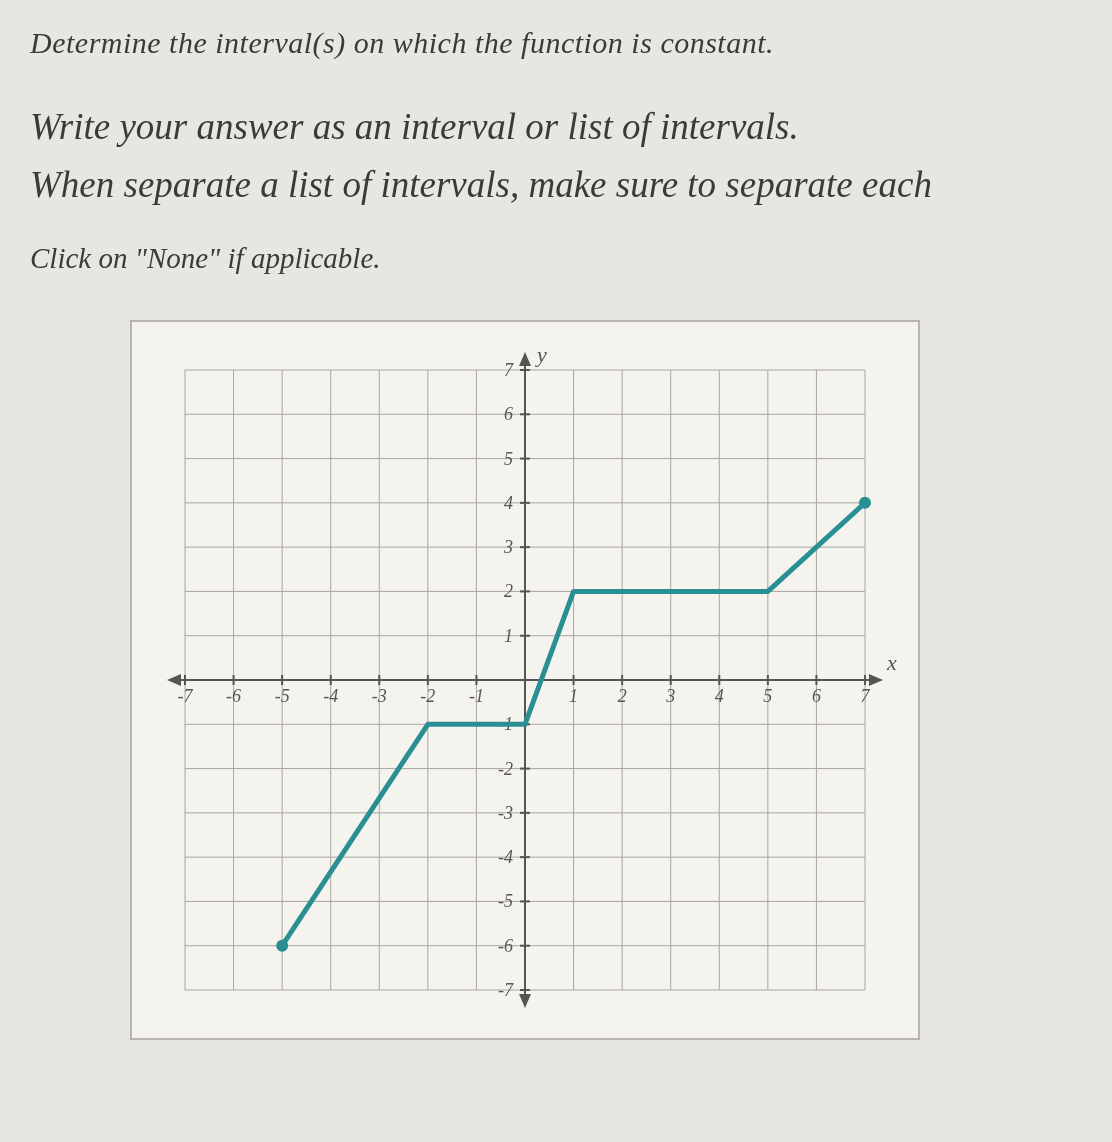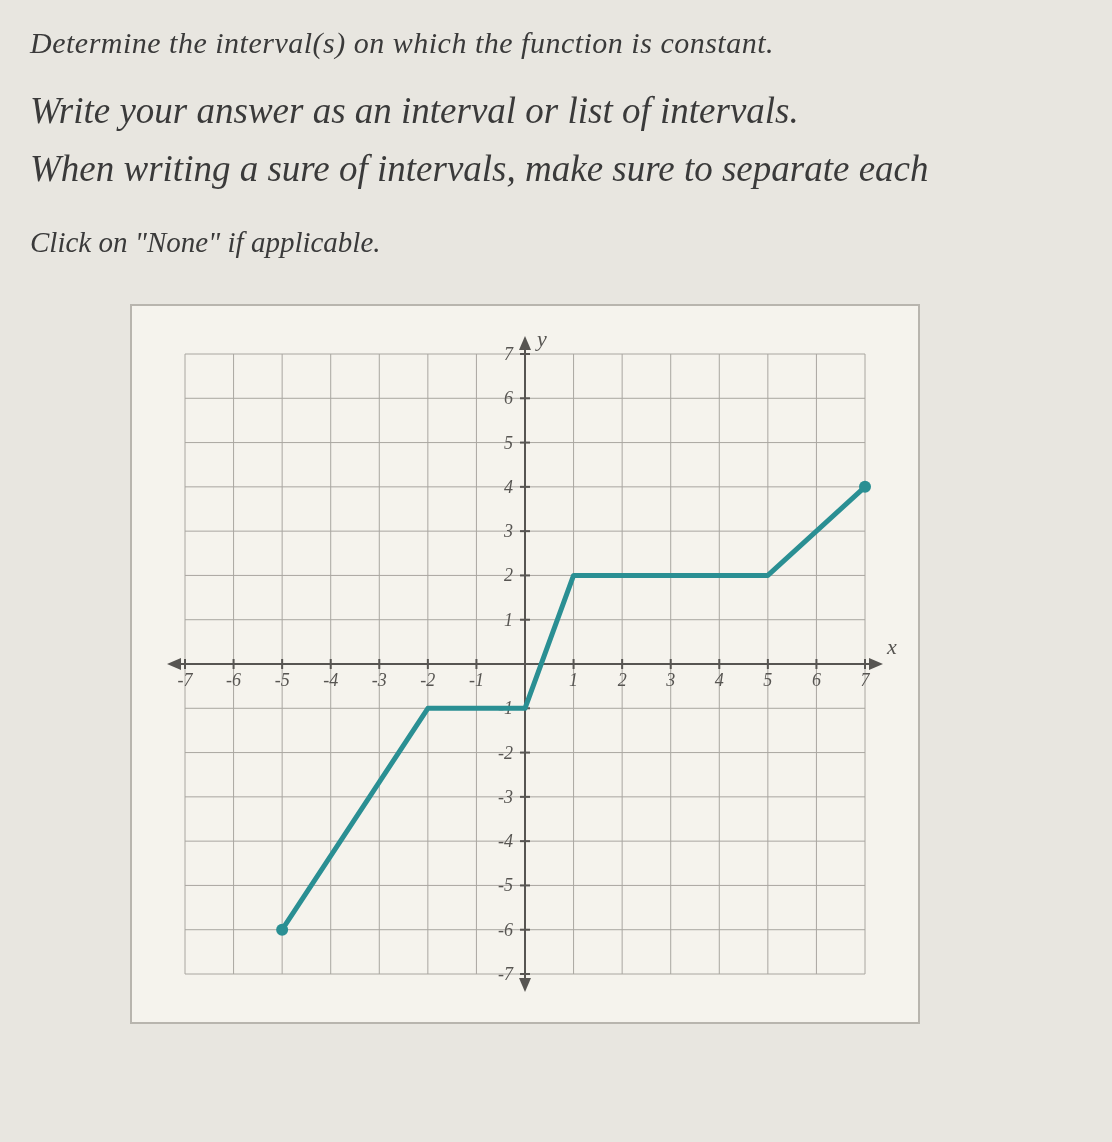--- a/index.html
+++ b/index.html
@@ -10,21 +10,21 @@
       height: 1142px;
       padding: 20px 30px;
       color: #3a3a3a;
       font-style: italic;
       position: relative;
       overflow: hidden;
     }
     .question-text {
       font-size: 30px;
       line-height: 1.5;
-      margin-bottom: 20px;
+      margin-bottom: 36px;
       font-weight: 500;
       letter-spacing: 0.5px;
     }
     .instruction-text {
       font-size: 37px;
       line-height: 1.4;
       margin-bottom: 6px;
       font-weight: 400;
     }
     .click-text {
@@ -52,21 +52,21 @@
     .tick-label { font-family: Georgia, serif; font-size: 18px; fill: #575552; font-style: italic; }
     .axis-label { font-family: Georgia, serif; font-size: 22px; fill: #575552; font-style: italic; }
     .func-line { stroke: #2a8f93; stroke-width: 5; fill: none; stroke-linecap: round; stroke-linejoin: round; }
     .func-dot { fill: #2a8f93; }
   </style>
 </head>
 <body>
 
 <div class="question-text">Determine the interval(s) on which the function is constant.</div>
 <div class="instruction-text">Write your answer as an interval or list of intervals.</div>
-<div class="instruction-text">When writing a sure of intervals, make sure to separate each</div>
+<div class="instruction-text">When separate a list of intervals, make sure to separate each</div>
 <div class="click-text">Click on "None" if applicable.</div>
 
 <div class="chart-container">
   <svg id="chart-svg" width="760" height="700" viewBox="0 0 760 700">
       <line x1="40" y1="660" x2="40" y2="40" class="grid-line-dark"></line>
       <line x1="88.57142857142857" y1="660" x2="88.57142857142857" y2="40" class="grid-line-dark"></line>
       <line x1="137.14285714285714" y1="660" x2="137.14285714285714" y2="40" class="grid-line-dark"></line>
       <line x1="185.7142857142857" y1="660" x2="185.7142857142857" y2="40" class="grid-line-dark"></line>
       <line x1="234.28571428571428" y1="660" x2="234.28571428571428" y2="40" class="grid-line-dark"></line>
       <line x1="282.8571428571429" y1="660" x2="282.8571428571429" y2="40" class="grid-line-dark"></line>

